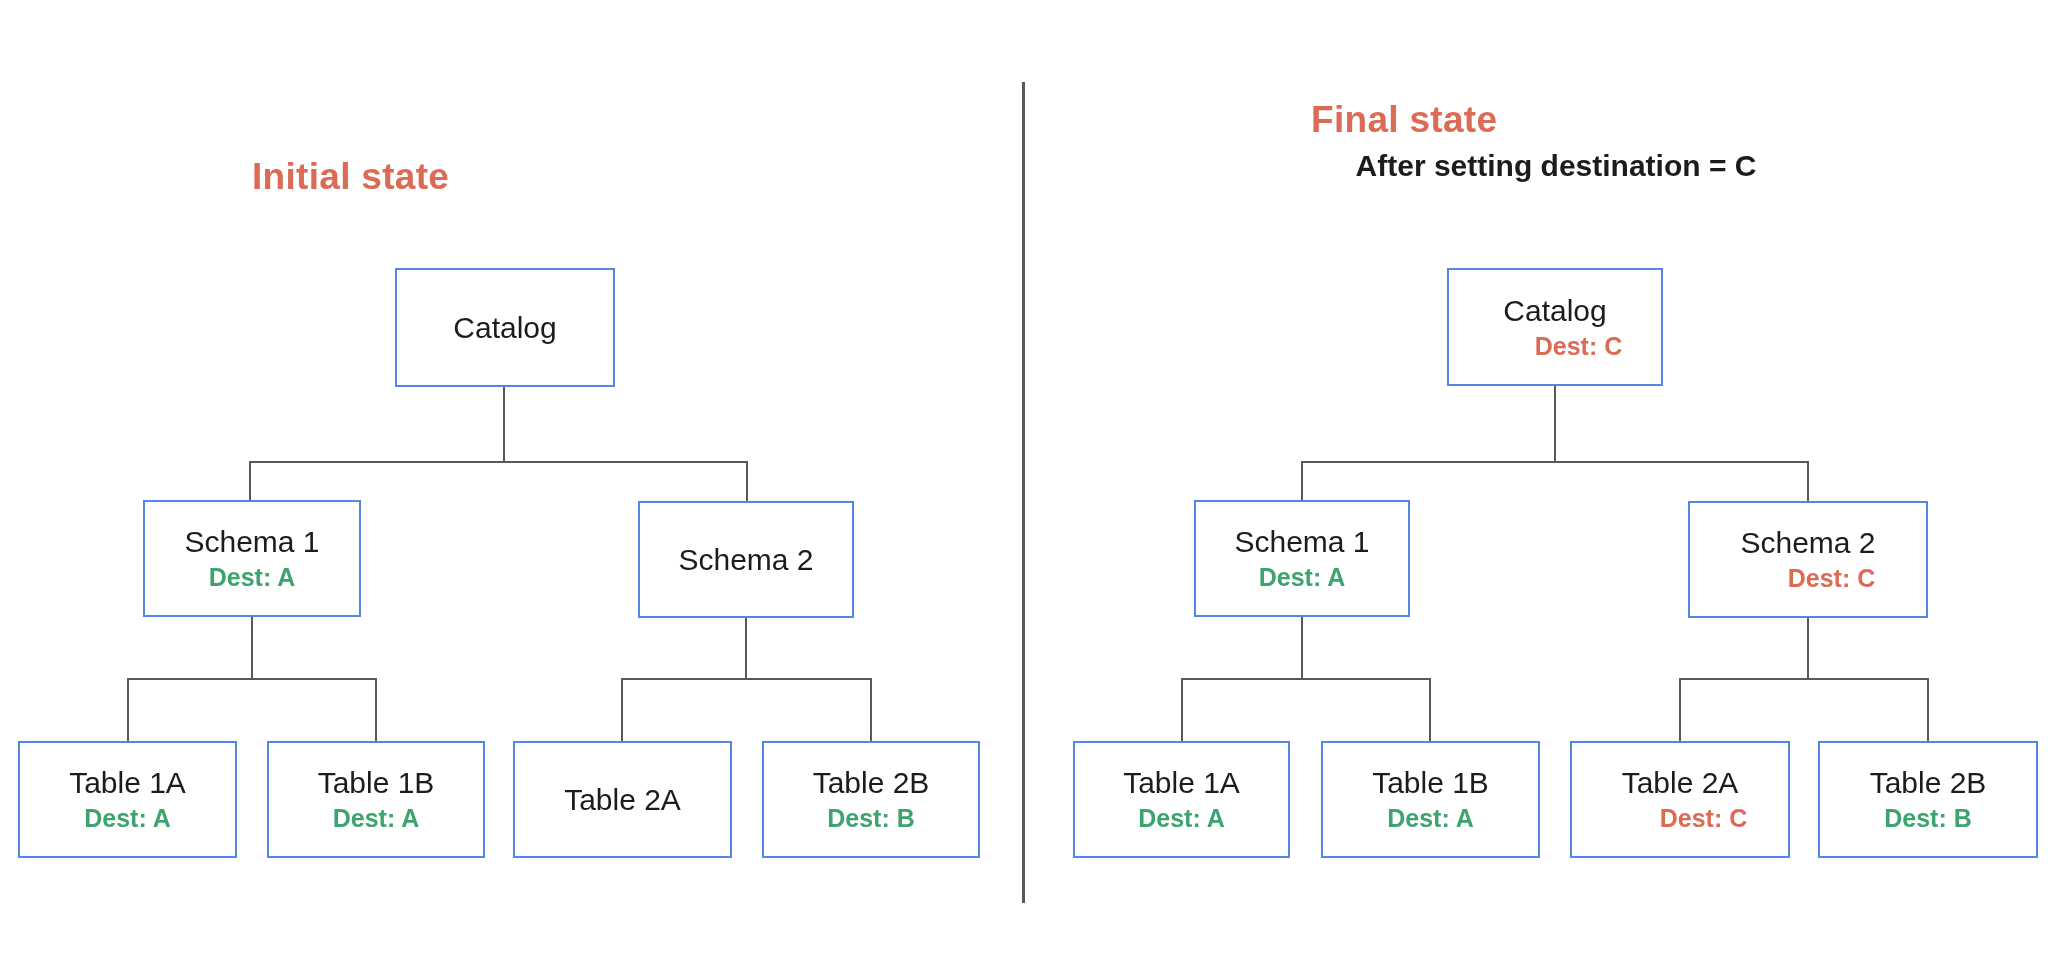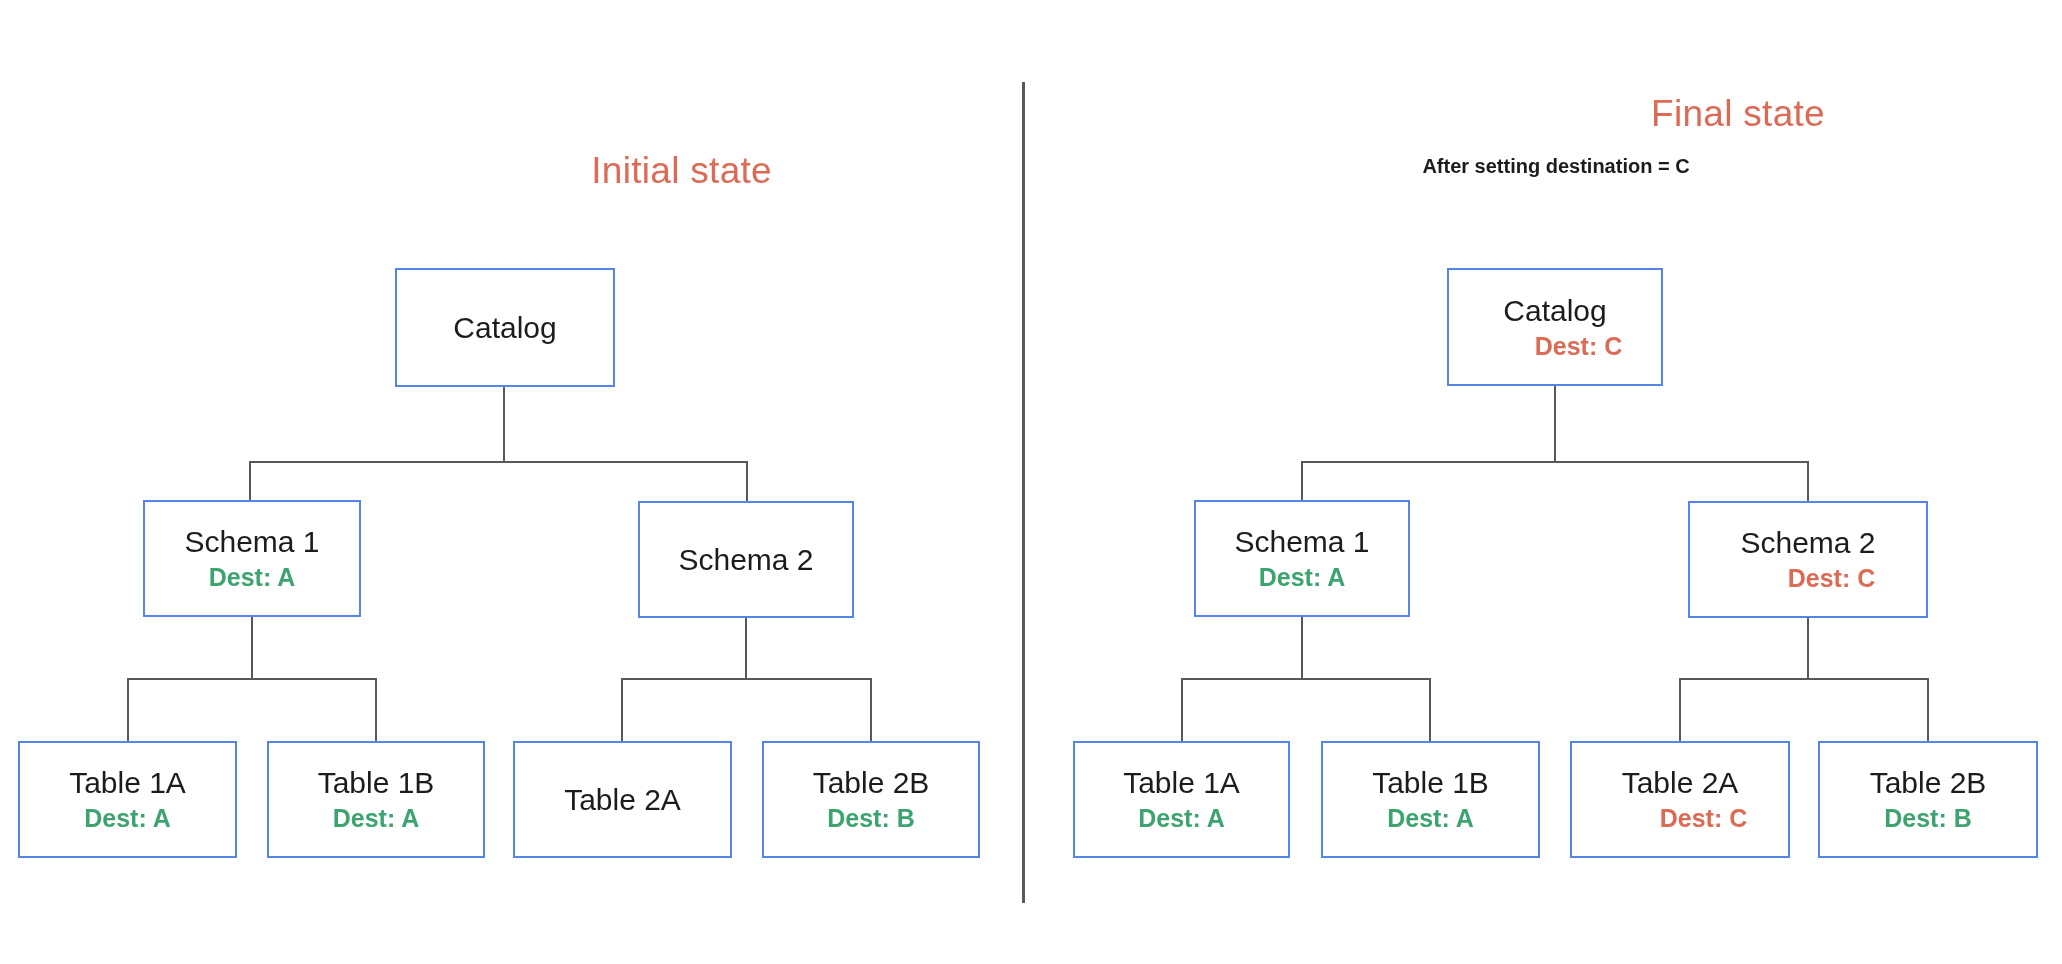--- a/index.html
+++ b/index.html
@@ -14,37 +14,37 @@
   .canvas {
     position: relative;
     width: 2062px;
     height: 964px;
     background: #ffffff;
     font-family: "Liberation Sans", sans-serif;
     overflow: hidden;
   }
   .panel-title {
     position: absolute;
-    margin: 9px;
+    margin: 15px;
     width: 520px;
-    text-align: right;
+    text-align: left;
     font-size: 37px;
-    font-weight: 400;
+    font-weight: 700;
     color: var(--accent);
     letter-spacing: 0.3px;
   }
-  #initial-title { left: 243px; top: 141px; }
+  #initial-title { left: 237px; top: 141px; }
   #final-title   { left: 1296px; top: 84px; }
   .subtitle {
     position: absolute;
     left: 1296px;
     top: 148px;
     width: 520px;
     text-align: center;
-    font-size: 20px;
+    font-size: 30px;
     font-weight: 700;
     color: var(--text);
     line-height: 36px;
   }
   .node {
     position: absolute;
     border: 2px solid var(--box-border);
     background: #ffffff;
     display: flex;
     flex-direction: column;

